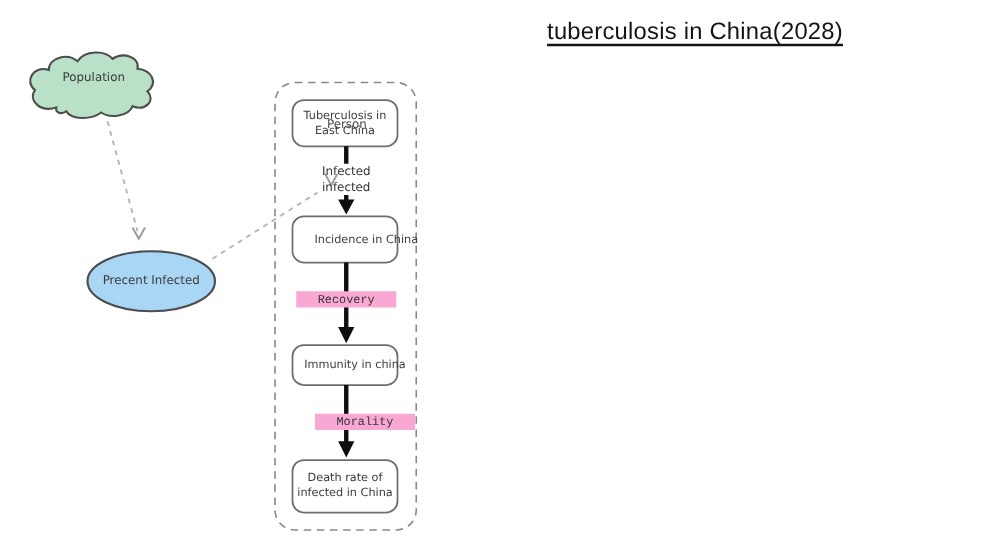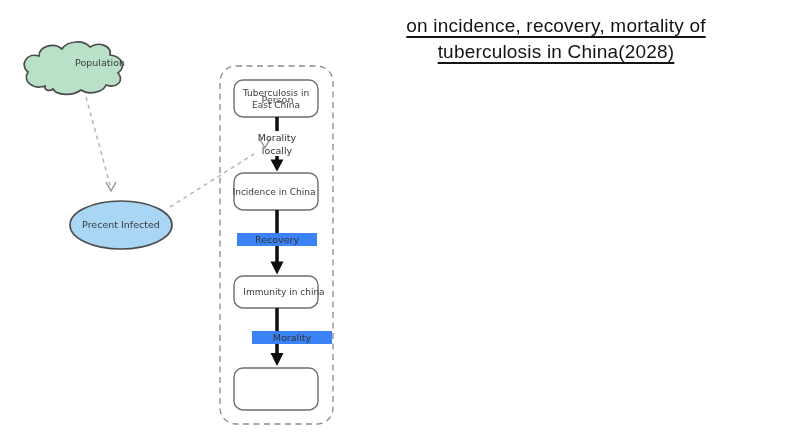--- a/index.html
+++ b/index.html
@@ -10,21 +10,21 @@
   svg{position:absolute;left:0;top:0;}
   .lbl{
     position:absolute;text-align:center;color:#3b3b3b;
     font-size:9.5px;line-height:13px;pointer-events:none;
   }
   .boxlbl{
     position:absolute;display:flex;align-items:center;justify-content:center;
     text-align:center;color:#3b3b3b;font-size:9px;line-height:12px;
   }
   .edge-lbl{position:absolute;text-align:center;color:#333;font-size:9.5px;line-height:13px;}
-  .edge-bg{background:#3b82f6;}
+  .edge-bg{background:#f9a8d4;font-family:Liberation Mono, monospace;}
   .title{
     position:absolute;left:374px;top:13px;width:364px;text-align:center;
     color:#141414;font-family:"Liberation Sans", sans-serif;font-size:19px;
     line-height:26px;letter-spacing:0.2px;
     text-decoration:underline;text-underline-offset:4px;text-decoration-thickness:1.5px;
   }
 </style>
 </head>
 <body>
 
@@ -56,32 +56,32 @@
     <line x1="277" y1="156" x2="277" y2="161" stroke="#0d0d0d" stroke-width="3.5"></line>
     <polygon points="270.5,159.5 283.5,159.5 277,171.5" fill="#0d0d0d"></polygon>
 
     <line x1="277" y1="210" x2="277" y2="262" stroke="#0d0d0d" stroke-width="3.5"></line>
     <polygon points="270.5,261.5 283.5,261.5 277,274.5" fill="#0d0d0d"></polygon>
 
     <line x1="277" y1="308" x2="277" y2="354" stroke="#0d0d0d" stroke-width="3.5"></line>
     <polygon points="270.5,353 283.5,353 277,366" fill="#0d0d0d"></polygon>
   </svg>
 
-  <div class="lbl" style="left:25px;top:56px;width:100px;text-align:right;">Population</div>
+  <div class="lbl" style="left:25px;top:56px;width:100px;">Population</div>
 
   <div class="lbl" style="left:61px;top:218px;width:120px;">Precent Infected</div>
 
   <div class="lbl" style="left:245px;top:65px;width:65px;color:#4a4a4a;margin-top:28px;">Person</div>
 
   <div class="boxlbl" style="left:232px;top:80px;width:88px;height:37px;">Tuberculosis in East China</div>
-  <div class="boxlbl" style="left:230px;top:173px;width:88px;height:37px;">Incidence in China</div>
+  <div class="boxlbl" style="left:249px;top:173px;width:88px;height:37px;">Incidence in China</div>
   <div class="boxlbl" style="left:240px;top:276px;width:88px;height:32px;">Immunity in china</div>
+  <div class="boxlbl" style="left:232px;top:368px;width:88px;height:42px;">Death rate of infected in China</div>
 
-  <div class="edge-lbl" style="left:242px;top:131px;width:70px;">Morality locally</div>
+  <div class="edge-lbl" style="left:242px;top:131px;width:70px;">Infected infected</div>
   <div class="edge-lbl edge-bg" style="left:237px;top:233px;width:80px;">Recovery</div>
   <div class="edge-lbl edge-bg" style="left:252px;top:331px;width:80px;">Morality</div>
 
   <div class="title">
-    <div>on incidence, recovery, mortality of</div>
     <div>tuberculosis in China(2028)</div>
   </div>
 
 </div>
 
 </body></html>

